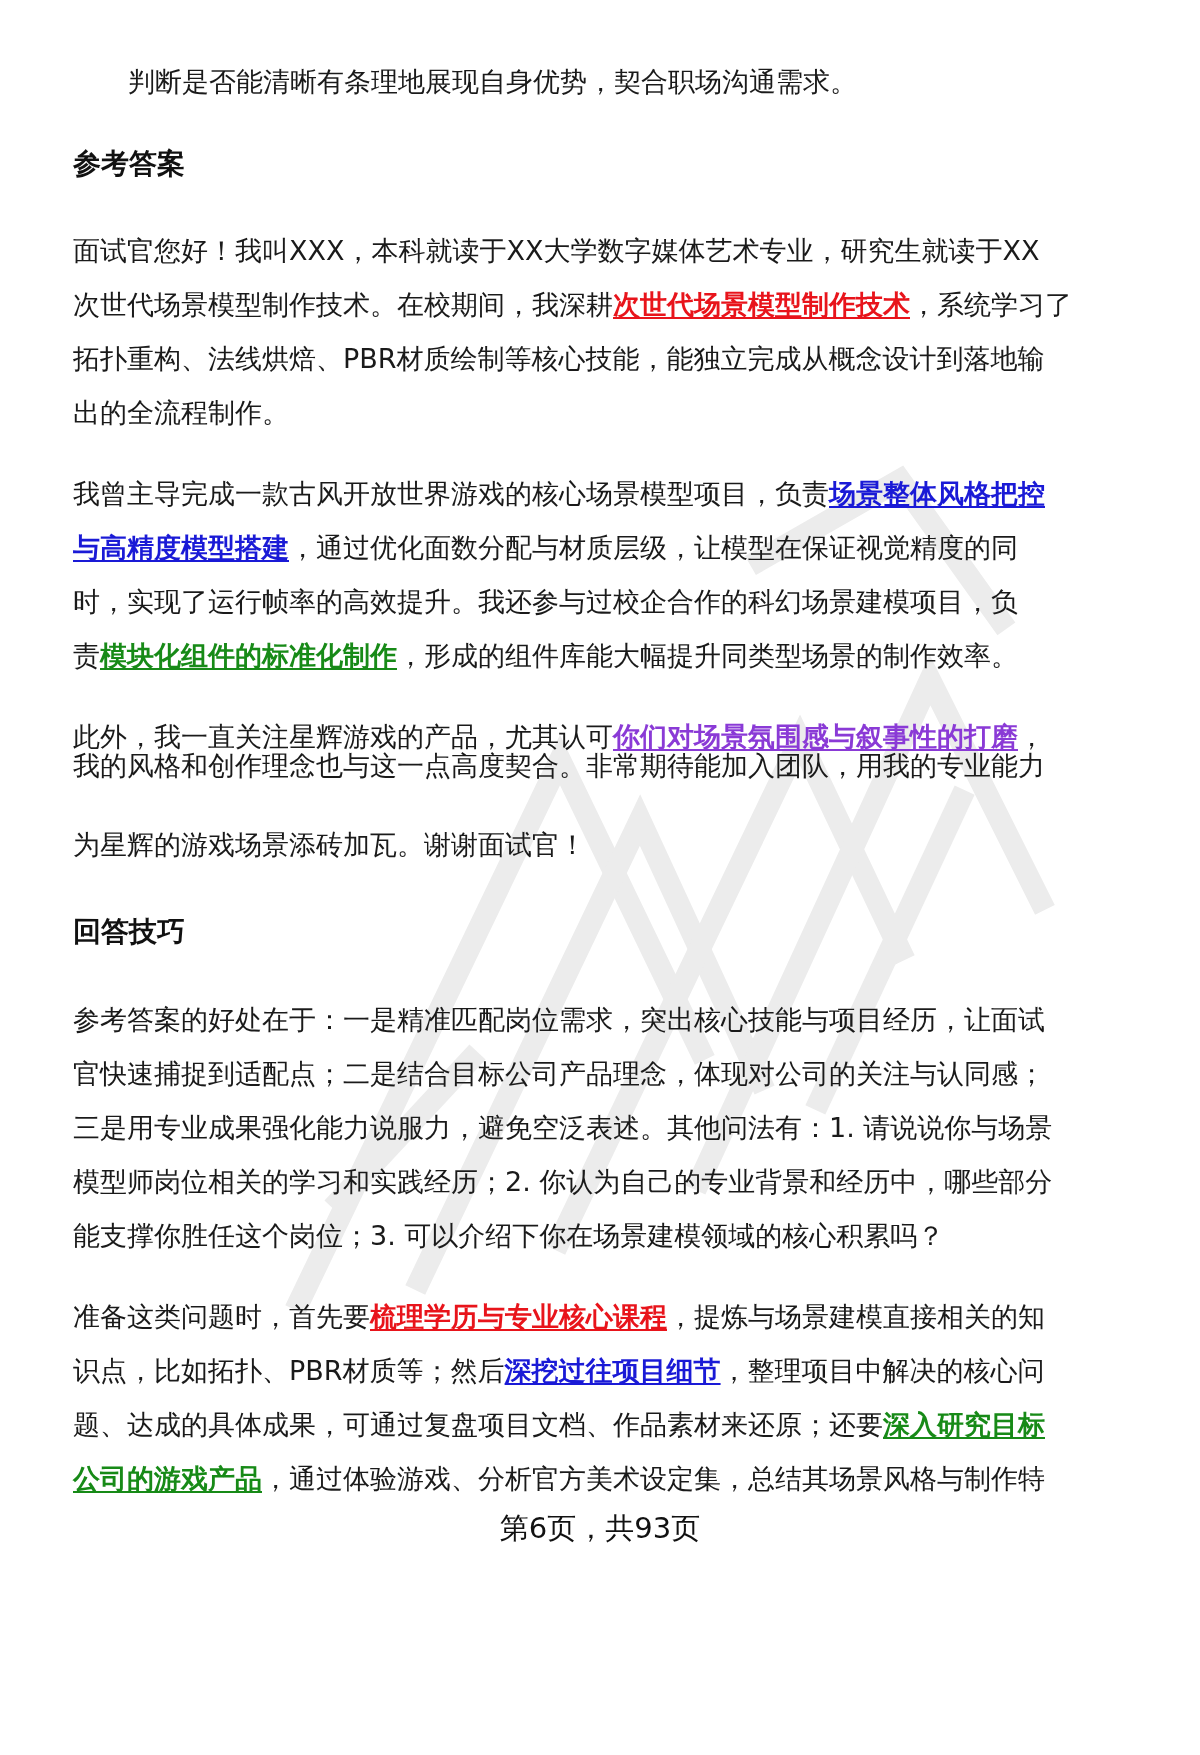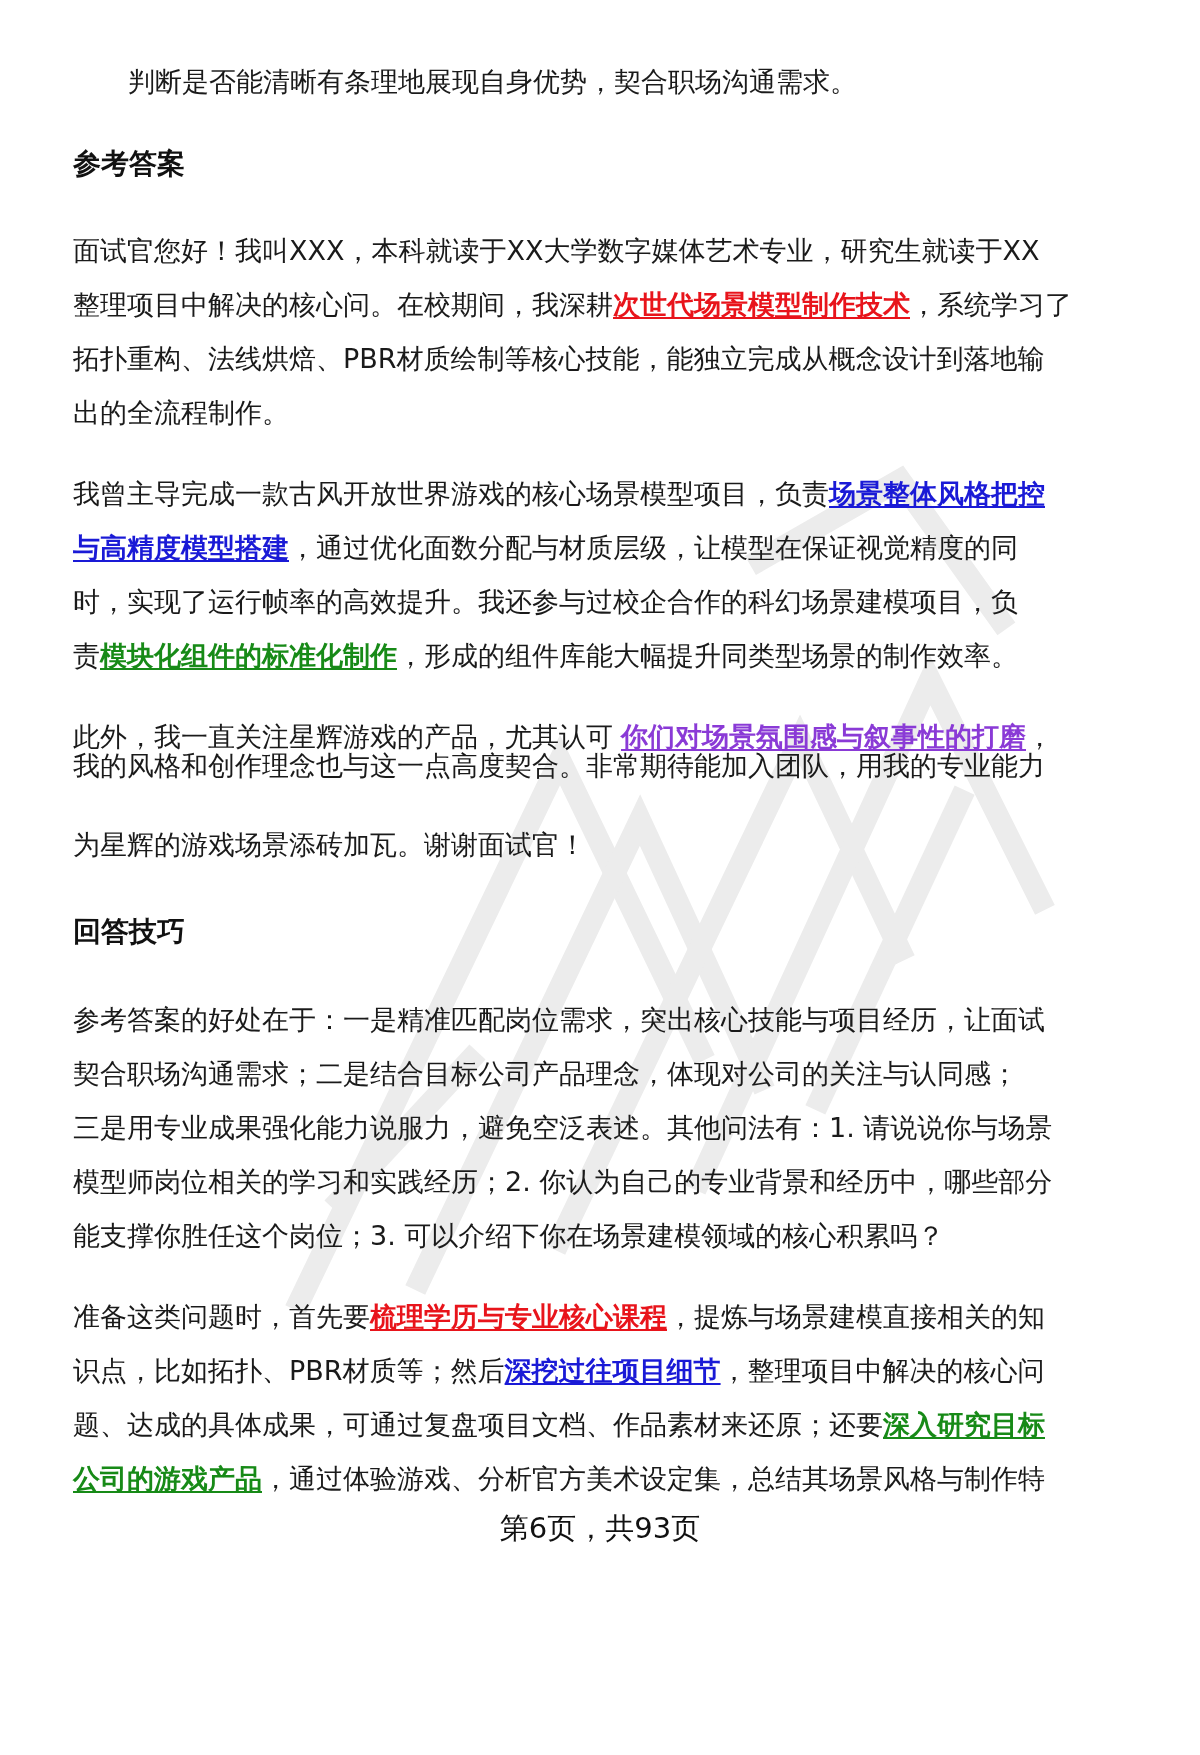--- a/index.html
+++ b/index.html
@@ -46,21 +46,21 @@
     }
     .hl {
       font-weight: bold;
       text-decoration: underline;
       text-decoration-thickness: 2px;
       text-underline-offset: 3px;
     }
     .hl.red { color: #e8141b; }
     .hl.blue { color: #1a1ad6; }
     .hl.green { color: #178a17; }
-    .hl.purple { color: #8a3ad6; margin-left: 8px; }
+    .hl.purple { color: #8a3ad6; }
     .footer {
       position: absolute;
       left: 0;
       width: 1200px;
       top: 1680px;
       text-align: center;
       font-size: 29px;
       line-height: 40px;
       color: #111111;
     }
@@ -81,21 +81,21 @@
 </svg>
 
 <div class="page">
 
   <div class="line indent" style="top:62px">判断是否能清晰有条理地展现自身优势，契合职场沟通需求。</div>
 
   <div class="heading" style="top:142px">参考答案</div>
 
   <div class="line" style="top:231px">面试官您好！我叫XXX，本科就读于XX大学数字媒体艺术专业，研究生就读于XX</div>
   <div class="line" style="top:285px">
-    <span>整理项目中解决的核心问。在校期间，我深耕</span><span class="hl red">次世代场景模型制作技术</span><span>，系统学习了</span>
+    <span>次世代场景模型制作技术。在校期间，我深耕</span><span class="hl red">次世代场景模型制作技术</span><span>，系统学习了</span>
   </div>
   <div class="line" style="top:339px">拓扑重构、法线烘焙、PBR材质绘制等核心技能，能独立完成从概念设计到落地输</div>
   <div class="line" style="top:393px">出的全流程制作。</div>
 
   <div class="line" style="top:474px">
     <span>我曾主导完成一款古风开放世界游戏的核心场景模型项目，负责</span><span class="hl blue">场景整体风格把控</span>
   </div>
   <div class="line" style="top:528px">
     <span class="hl blue">与高精度模型搭建</span><span>，通过优化面数分配与材质层级，让模型在保证视觉精度的同</span>
   </div>
@@ -106,21 +106,21 @@
 
   <div class="line" style="top:717px">
     <span>此外，我一直关注星辉游戏的产品，尤其认可</span><span class="hl purple">你们对场景氛围感与叙事性的打磨</span><span>，</span>
   </div>
   <div class="line" style="top:746px">我的风格和创作理念也与这一点高度契合。非常期待能加入团队，用我的专业能力</div>
   <div class="line" style="top:825px">为星辉的游戏场景添砖加瓦。谢谢面试官！</div>
 
   <div class="heading" style="top:910px">回答技巧</div>
 
   <div class="line" style="top:1000px">参考答案的好处在于：一是精准匹配岗位需求，突出核心技能与项目经历，让面试</div>
-  <div class="line" style="top:1054px">契合职场沟通需求；二是结合目标公司产品理念，体现对公司的关注与认同感；</div>
+  <div class="line" style="top:1054px">官快速捕捉到适配点；二是结合目标公司产品理念，体现对公司的关注与认同感；</div>
   <div class="line" style="top:1108px">三是用专业成果强化能力说服力，避免空泛表述。其他问法有：1. 请说说你与场景</div>
   <div class="line" style="top:1162px">模型师岗位相关的学习和实践经历；2. 你认为自己的专业背景和经历中，哪些部分</div>
   <div class="line" style="top:1216px">能支撑你胜任这个岗位；3. 可以介绍下你在场景建模领域的核心积累吗？</div>
 
   <div class="line" style="top:1297px">
     <span>准备这类问题时，首先要</span><span class="hl red">梳理学历与专业核心课程</span><span>，提炼与场景建模直接相关的知</span>
   </div>
   <div class="line" style="top:1351px">
     <span>识点，比如拓扑、PBR材质等；然后</span><span class="hl blue">深挖过往项目细节</span><span>，整理项目中解决的核心问</span>
   </div>

